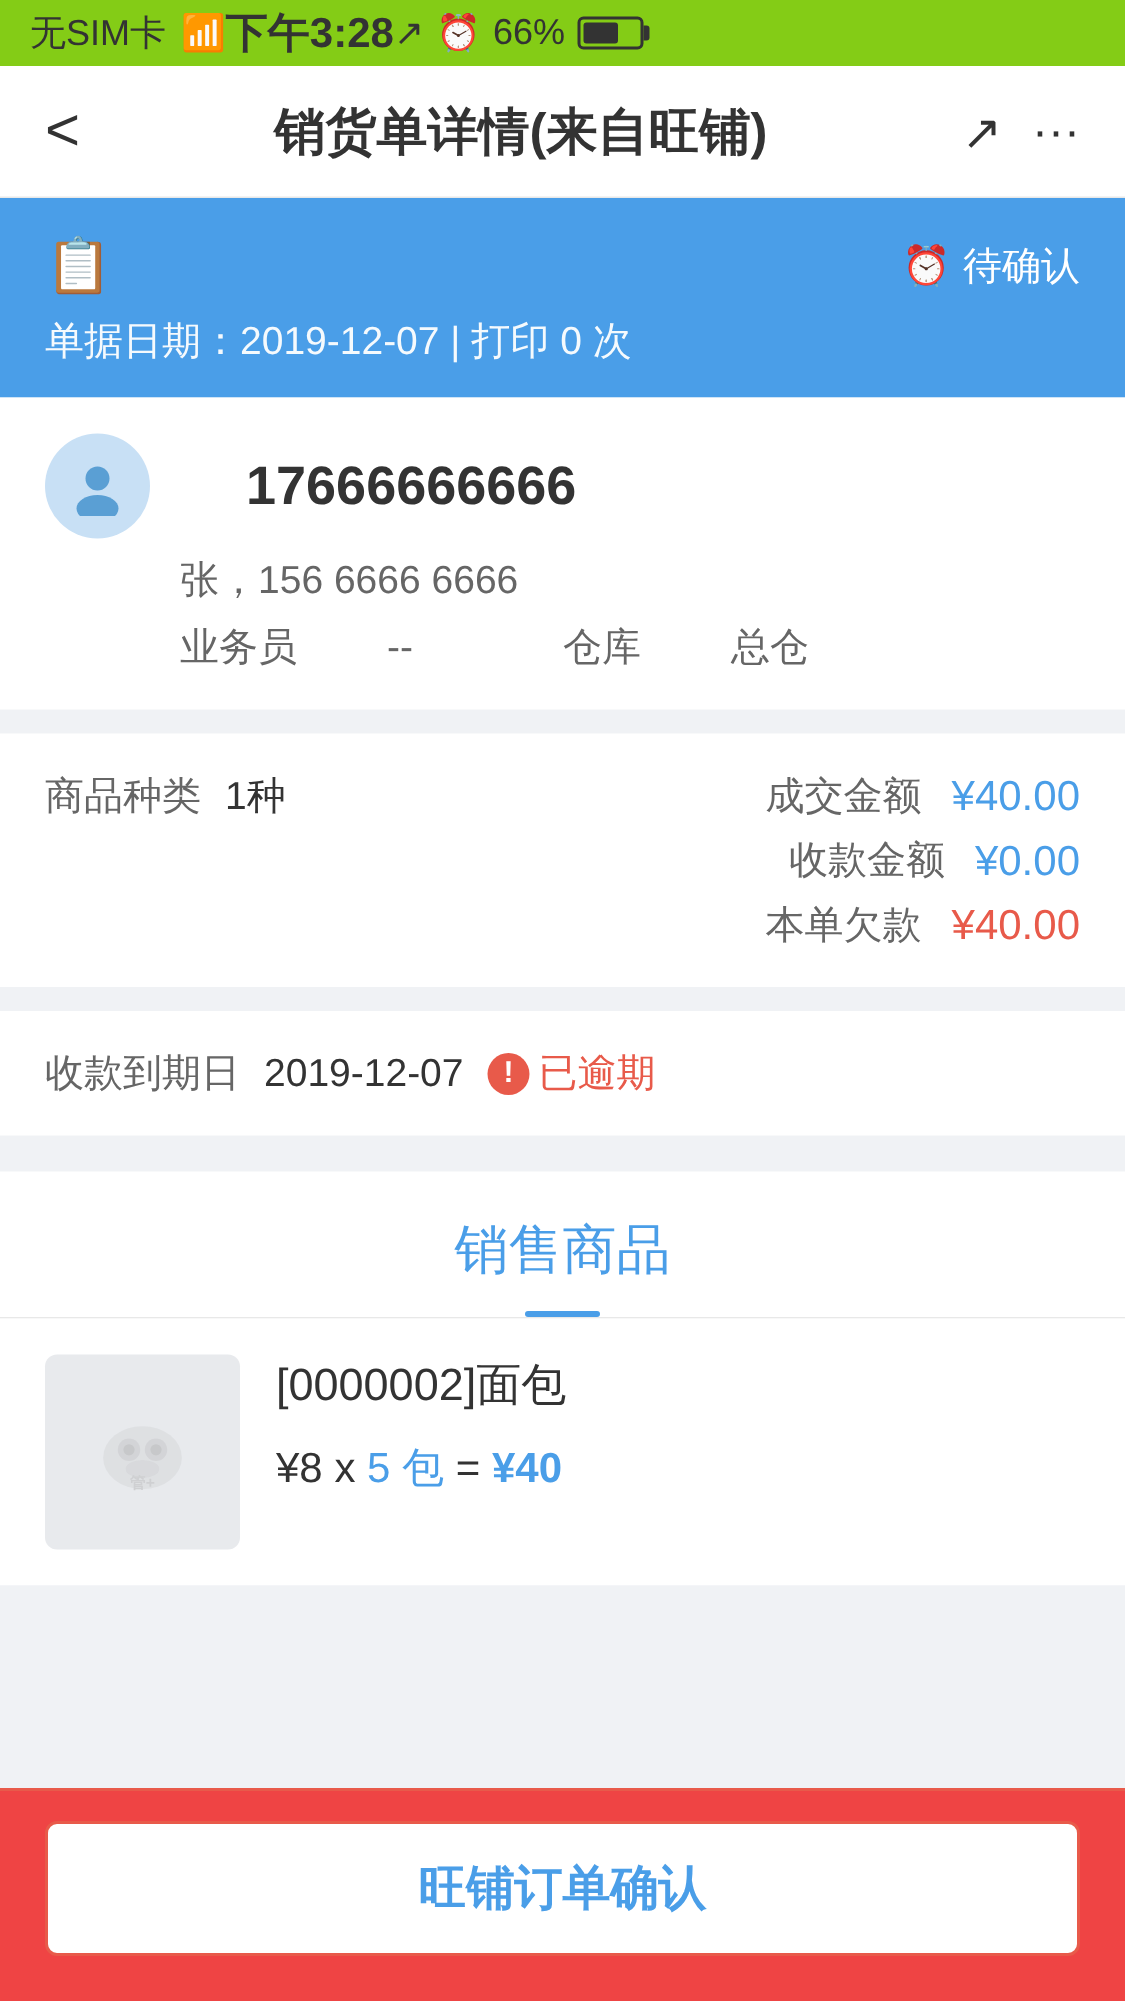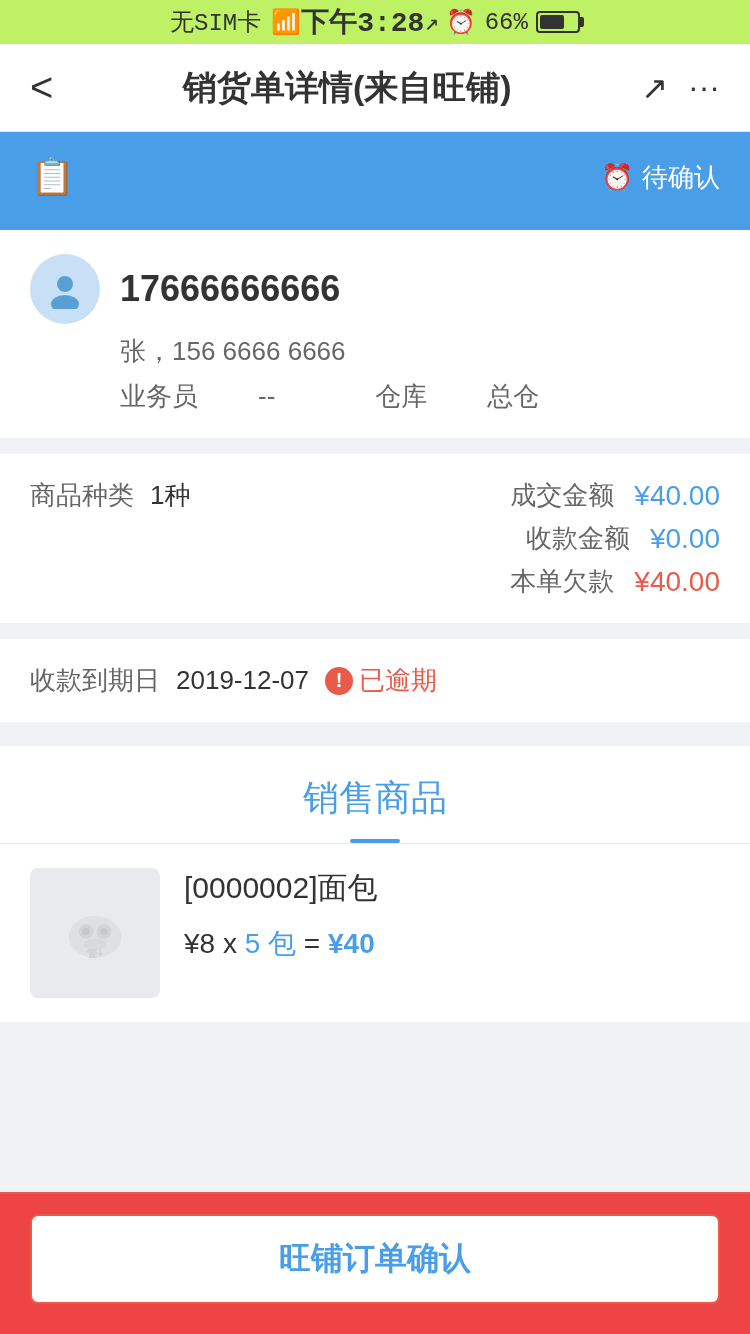--- a/index.html
+++ b/index.html
@@ -10,28 +10,27 @@
       font-family: -apple-system, "PingFang SC", "Helvetica Neue", Arial, sans-serif;
       background: #f0f2f5;
       font-size: 28px;
       color: #333;
     }
 
     
     .status-bar {
       width: 100%;
       height: 44px;
-      background: #bef264;
-      display: flex;
-      align-items: center;
-      justify-content: center;
+      background: #84cc16;
+      display: flex;
+      align-items: center;
+      justify-content: flex-start;
       padding: 0 20px;
       font-size: 24px;
       font-weight: 500;
-      font-family: Liberation Mono, monospace;
     }
     .status-left { display: flex; align-items: center; gap: 10px; }
     .status-center { font-size: 28px; font-weight: 600; }
     .status-right { display: flex; align-items: center; gap: 8px; }
     .battery-icon {
       width: 44px; height: 22px;
       border: 2px solid #333;
       border-radius: 4px;
       position: relative;
       display: inline-flex;
@@ -137,20 +136,21 @@
       align-items: center;
       justify-content: center;
       font-size: 36px;
       color: #5a9fd4;
       flex-shrink: 0;
     }
     .customer-phone {
       font-size: 36px;
       font-weight: 600;
       color: #333;
+      margin-left: 44px;
     }
     .customer-name {
       font-size: 26px;
       color: #666;
       margin-left: 90px;
       margin-bottom: 10px;
     }
     .customer-meta {
       display: flex;
       align-items: center;
@@ -361,20 +361,21 @@
 <div class="order-header">
   <div class="order-id-row">
     <div class="order-id">
       <span>📋</span>
     </div>
     <div class="order-status">
       <span>⏰</span>
       <span>待确认</span>
     </div>
   </div>
+  <div class="order-date">单据日期：2019-12-07 | 打印 0 次</div>
 </div>
 
 <div class="customer-section">
   <div class="customer-row">
     <div class="avatar">
       <svg viewBox="0 0 40 40" width="40" height="40">
         <circle cx="20" cy="15" r="8" fill="#5a9fd4"></circle>
         <ellipse cx="20" cy="35" rx="14" ry="9" fill="#5a9fd4"></ellipse>
       </svg>
     </div>

